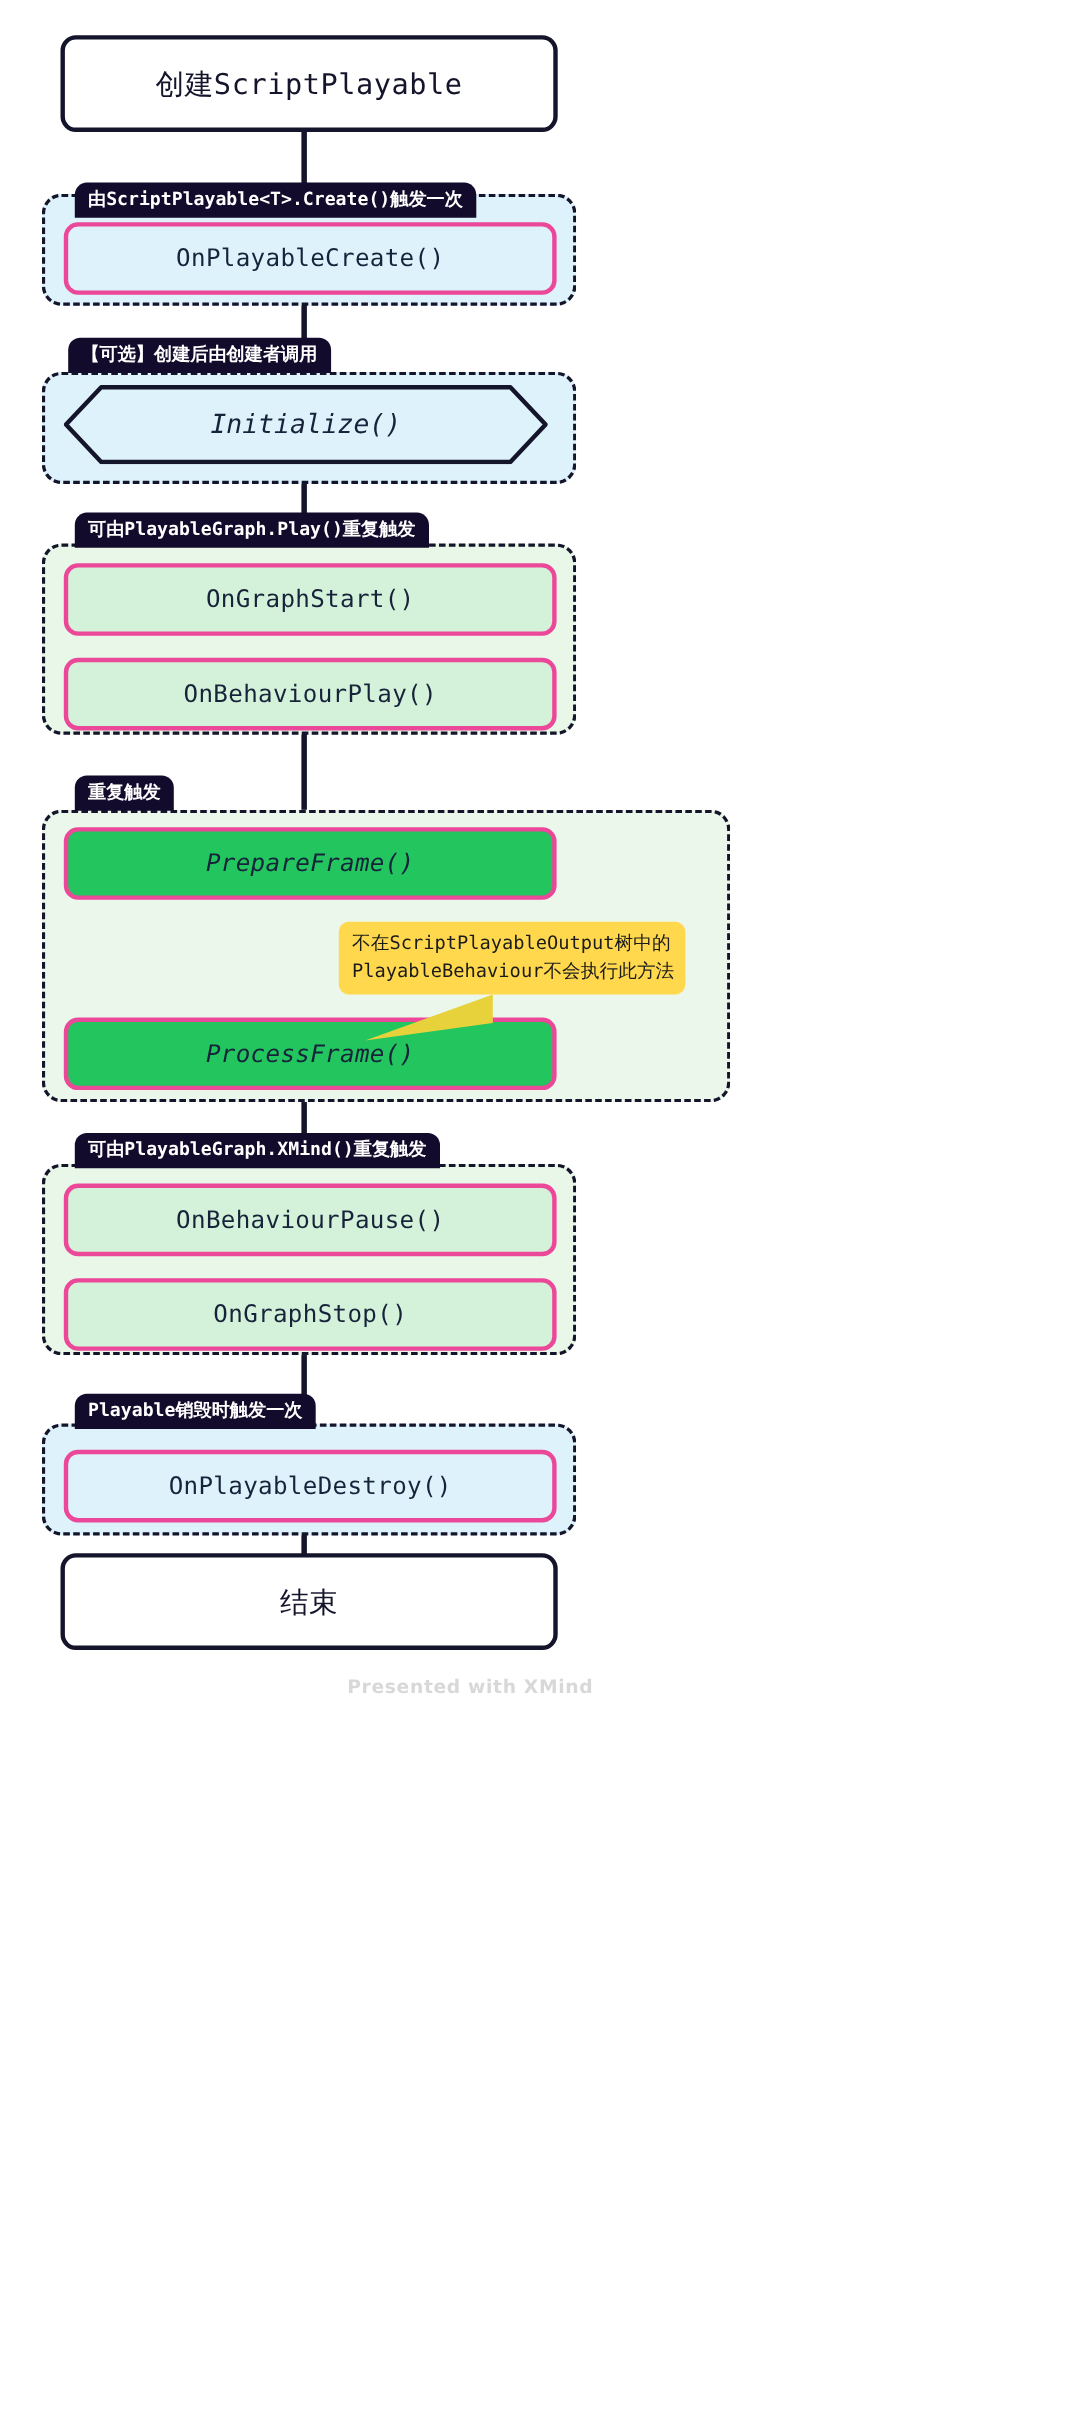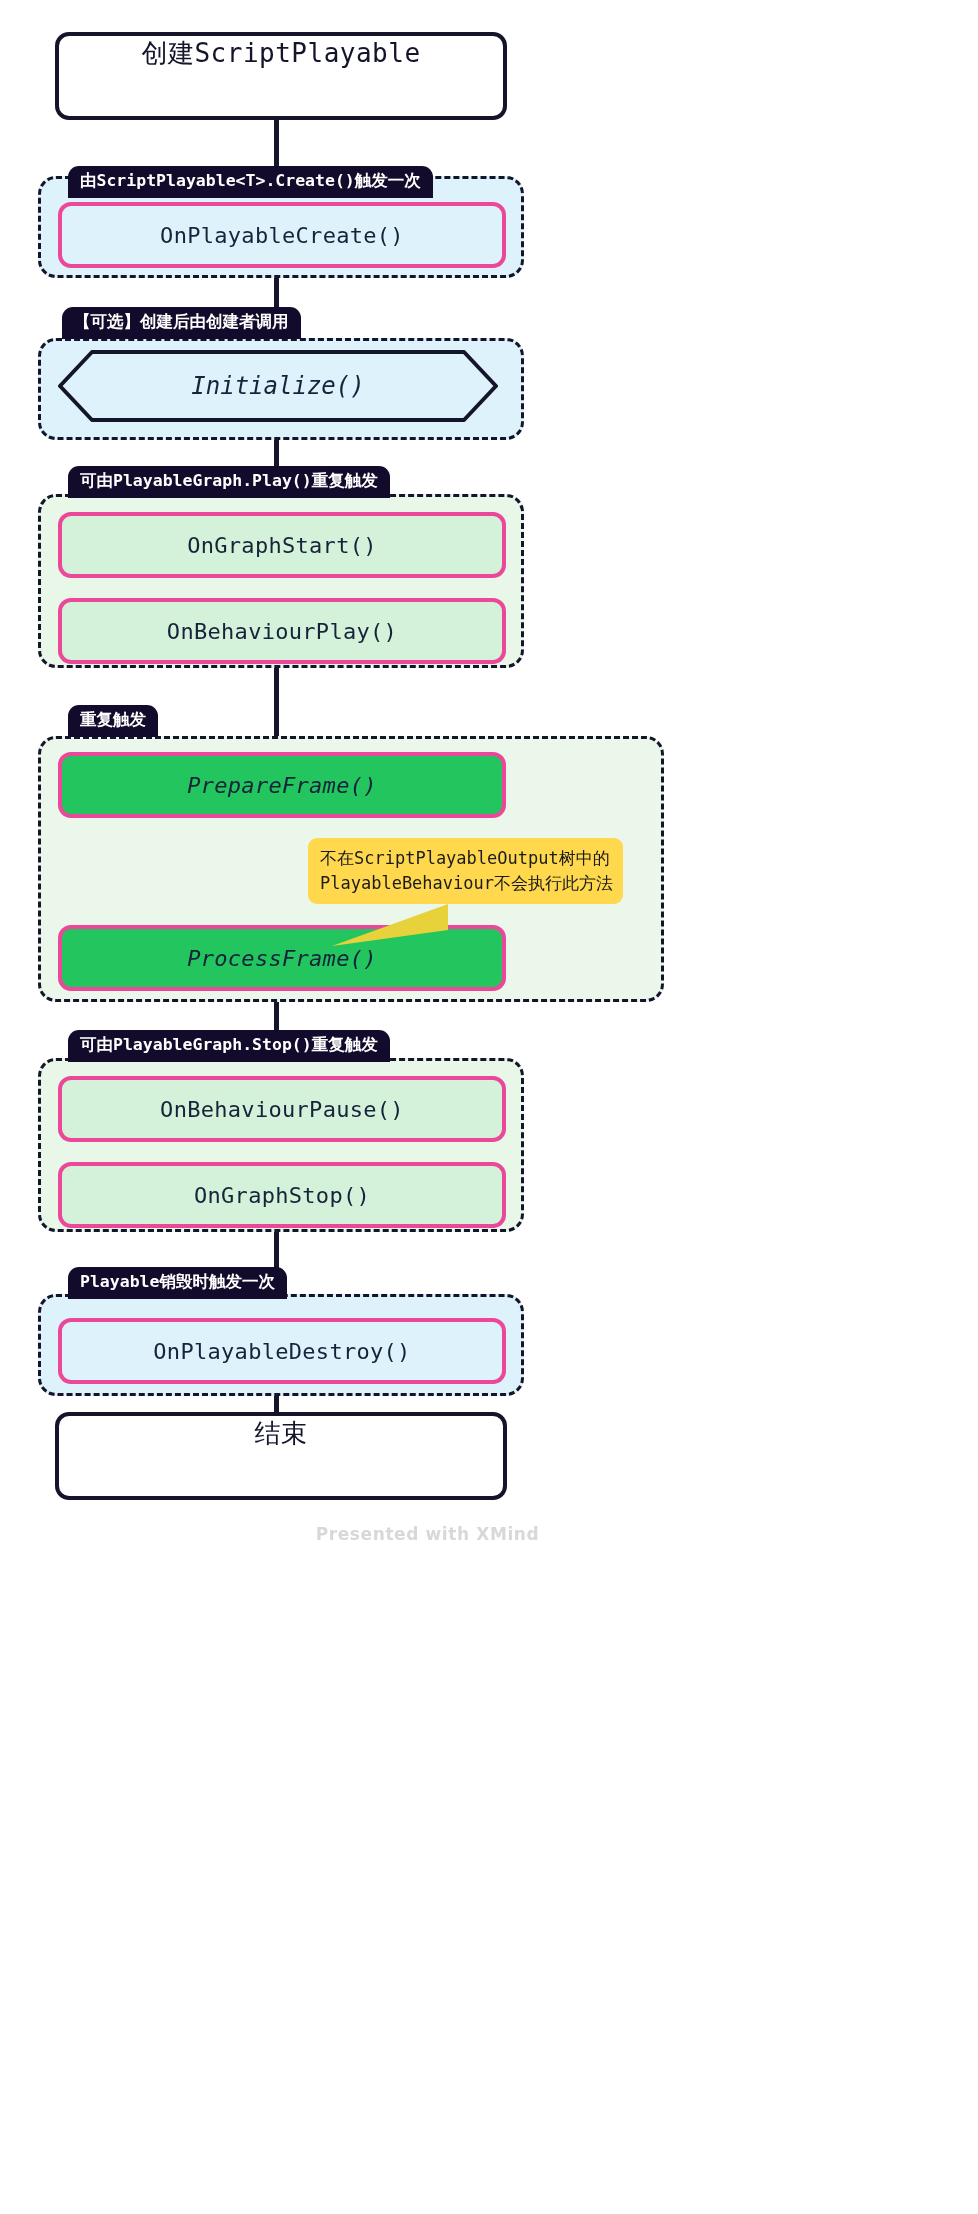--- a/index.html
+++ b/index.html
@@ -35,21 +35,21 @@
   
   .terminal {
     position: absolute;
     left: 55px;
     width: 444px;
     height: 80px;
     border: 4px solid #14142b;
     border-radius: 14px;
     background: #ffffff;
     display: flex;
-    align-items: flex-start;
+    align-items: center;
     justify-content: center;
     z-index: 4;
   }
   .terminal span {
     font-family: "DejaVu Sans Mono", "Liberation Mono", monospace;
     font-size: 26px;
     color: #14142b;
     letter-spacing: 0.5px;
   }
 
@@ -208,21 +208,21 @@
     <span>ProcessFrame()</span>
   </div>
 
   <svg class="callout-tail" style="left:330px; top:900px; width:120px; height:50px;">
     <polygon points="118,4 118,30 2,46" fill="#e8d23c"></polygon>
   </svg>
   <div class="callout-body" style="left:308px; top:838px;"><span>不在ScriptPlayableOutput树中的</span>
 <span>PlayableBehaviour不会执行此方法</span></div>
 
   <div class="group green" style="left:38px; top:1058px; width:480px; height:168px;"></div>
-  <div class="grouplabel" style="left:68px; top:1030px;">可由PlayableGraph.Stop()重复触发</div>
+  <div class="grouplabel" style="left:68px; top:1030px;">可由PlayableGraph.XMind()重复触发</div>
   <div class="node green" style="left:58px; top:1162px; width:440px; height:58px;">
     <span>OnGraphStop()</span>
   </div>
   <div class="node green" style="left:58px; top:1076px; width:440px; height:58px;">
     <span>OnBehaviourPause()</span>
   </div>
 
   <div class="group blue" style="left:38px; top:1294px; width:480px; height:96px;"></div>
   <div class="grouplabel" style="left:68px; top:1267px;">Playable销毁时触发一次</div>
   <div class="node blue" style="left:58px; top:1318px; width:440px; height:58px;">

